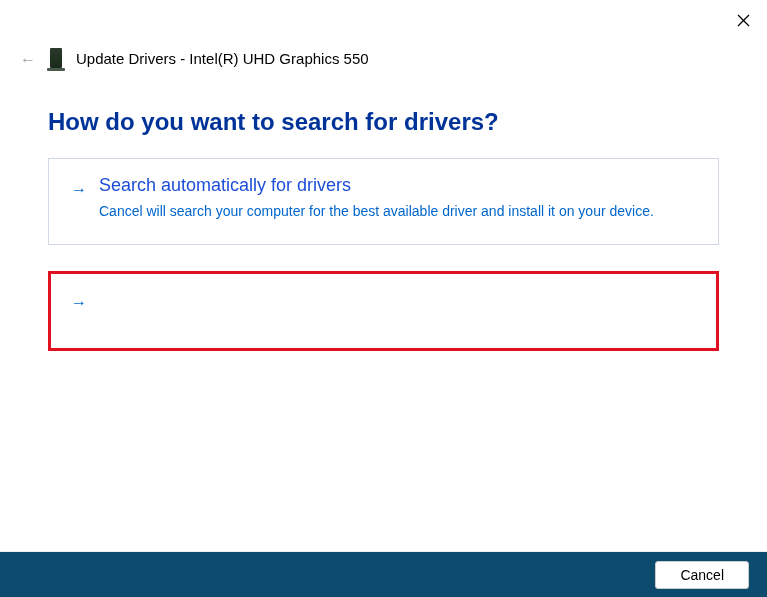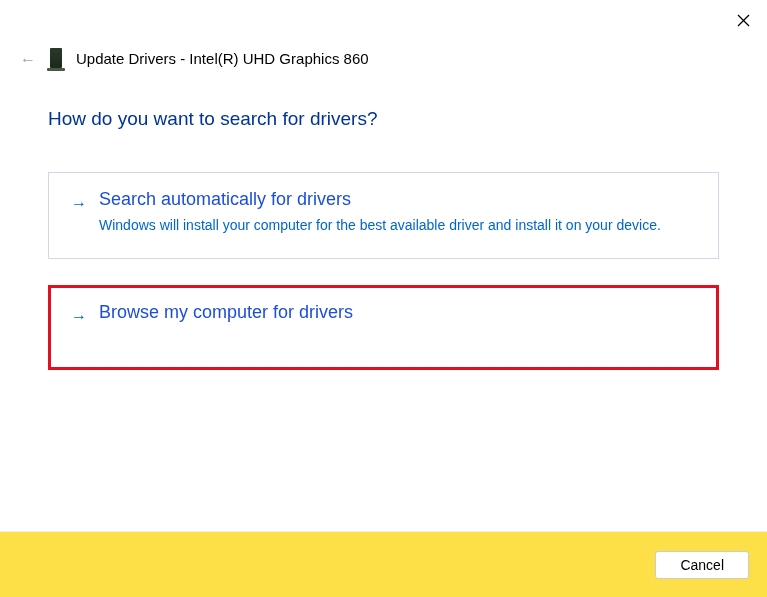--- a/index.html
+++ b/index.html
@@ -58,23 +58,23 @@
     }
     .header-title {
       font-size: 15px;
       color: #000;
     }
     .content {
       padding: 30px 48px 0 48px;
     }
     .question {
       color: #003399;
-      font-size: 19px;
-      font-weight: 400;
-      margin-bottom: 42px;
+      font-size: 24px;
+      font-weight: 700;
+      margin-bottom: 22px;
     }
     .option {
       border: 1px solid #d0d8e8;
       padding: 16px 22px 22px 22px;
       display: flex;
       gap: 12px;
       cursor: pointer;
       margin-bottom: 26px;
     }
     .option.highlighted {
@@ -97,22 +97,22 @@
     .option-desc {
       color: #0066cc;
       font-size: 14px;
       line-height: 1.4;
     }
     .footer {
       position: absolute;
       bottom: 0;
       left: 0;
       right: 0;
-      height: 66px;
-      background: #fde047;
+      height: 46px;
+      background: #0c4a6e;
       border-top: 1px solid #eee;
       display: flex;
       justify-content: flex-end;
       align-items: center;
       padding-right: 18px;
     }
     .cancel-btn {
       background: #fff;
       border: 1px solid #ccc;
       border-radius: 3px;
@@ -130,37 +130,36 @@
     <svg width="13" height="13" viewBox="0 0 13 13">
       <line x1="1" y1="1" x2="12" y2="12" stroke="#000" stroke-width="1.2"></line>
       <line x1="12" y1="1" x2="1" y2="12" stroke="#000" stroke-width="1.2"></line>
     </svg>
   </div>
 </div>
 
 <div class="header">
   <span class="back-arrow">←</span>
   <span class="device-icon"></span>
-  <span class="header-title">Update Drivers - Intel(R) UHD Graphics 860</span>
+  <span class="header-title">Update Drivers - Intel(R) UHD Graphics 550</span>
 </div>
 
 <div class="content">
   <h1 class="question">How do you want to search for drivers?</h1>
 
   <div class="option">
     <span class="option-arrow">→</span>
     <div class="option-body">
       <div class="option-title">Search automatically for drivers</div>
-      <div class="option-desc">Windows will install your computer for the best available driver and install it on your device.</div>
+      <div class="option-desc">Cancel will search your computer for the best available driver and install it on your device.</div>
     </div>
   </div>
 
   <div class="option highlighted">
     <span class="option-arrow">→</span>
     <div class="option-body">
-      <div class="option-title">Browse my computer for drivers</div>
     </div>
   </div>
 </div>
 
 <div class="footer">
   <button class="cancel-btn">Cancel</button>
 </div>
 
 </body></html>

